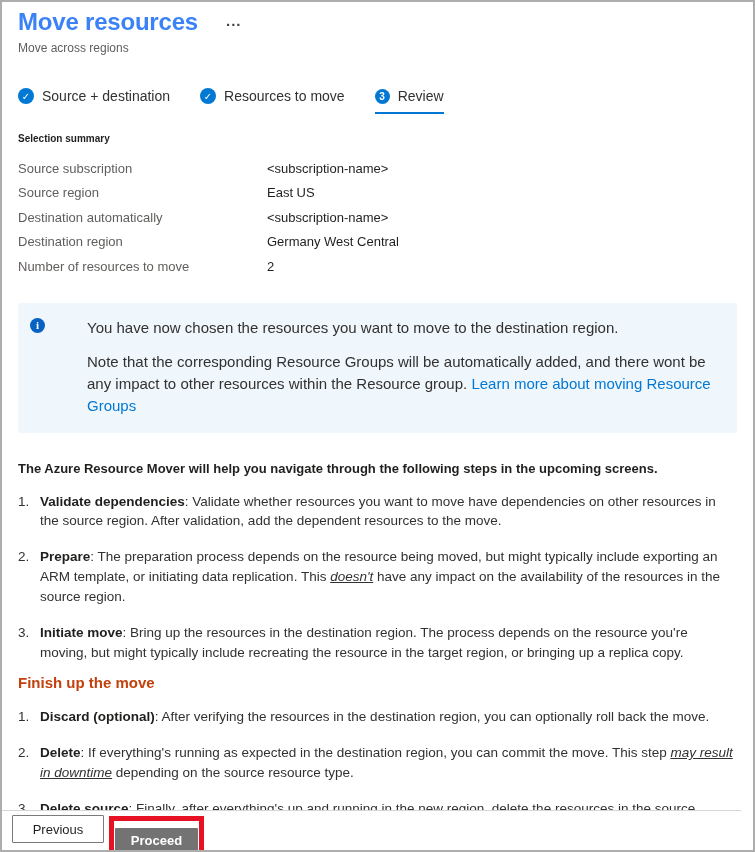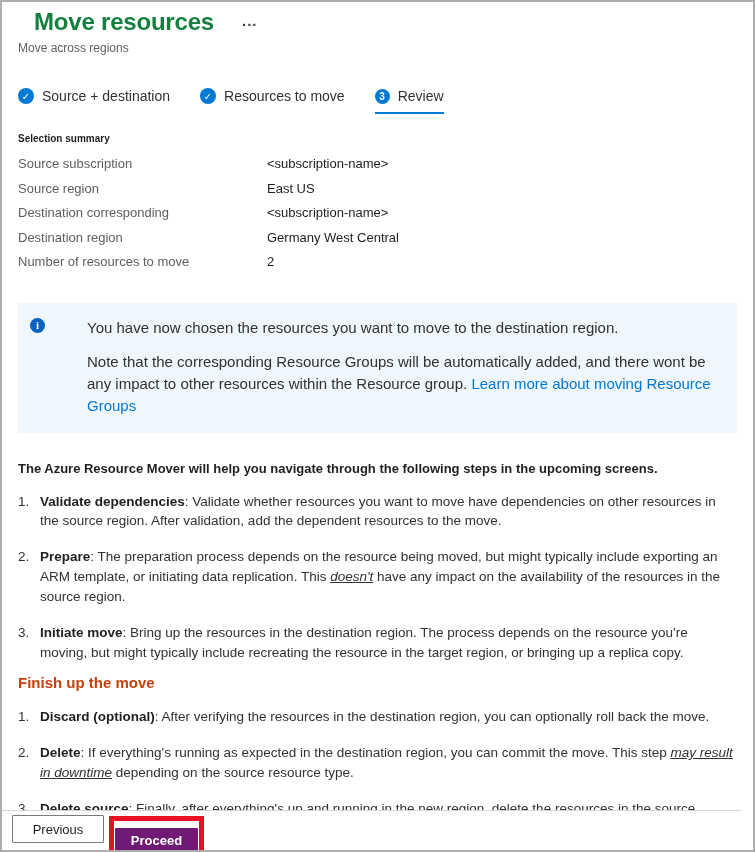--- a/index.html
+++ b/index.html
@@ -15,23 +15,22 @@
     border: 2px solid #adadad;
     background: #ffffff;
     overflow: hidden;
   }
   
   .header { padding: 6px 16px 0 16px; }
   .title-row { display: flex; align-items: flex-start; gap: 24px; }
   .page-title {
     font-size: 24px;
     font-weight: 700;
-    color: #15803d;
+    color: #3b82f6;
     letter-spacing: -0.2px;
-    margin-left: 16px;
   }
   .more-btn {
     background: none; border: none; cursor: pointer;
     font-size: 15px; font-weight: 700; color: #444;
     padding: 2px 4px; margin-top: 2px; letter-spacing: 1px;
   }
   .subtitle { font-size: 12px; color: #605e5c; margin-top: 5px; }
 
   
   .tabs {
@@ -50,21 +49,21 @@
     width: 16px; height: 16px; border-radius: 50%;
     background: #0078d4; color: #ffffff; flex: 0 0 auto;
   }
   .circle.check { font-size: 10px; font-weight: 700; }
   .circle.num { width: 15px; height: 15px; font-size: 10px; font-weight: 700; }
 
   
   .summary { padding: 0 16px; margin-top: 19px; }
   .summary h2 { font-size: 10px; font-weight: 700; color: #201f1e; }
   .summary-rows { margin-top: 12px; }
-  .srow { display: flex; align-items: flex-start; min-height: 24.5px; font-size: 13px; }
+  .srow { display: flex; align-items: center; min-height: 24.5px; font-size: 13px; }
   .srow .label { width: 249px; color: #605e5c; flex: 0 0 auto; }
   .srow .value { color: #201f1e; }
 
   
   .banner {
     margin: 24px 16px 0 16px;
     background: #eff6fc;
     padding: 14px 14px 16px 12px;
     display: flex; gap: 10px;
     border-radius: 2px;
@@ -106,21 +105,21 @@
   }
   .red-box {
     position: absolute; left: 107px; top: 5px;
     border: 5px solid #e81123;
     padding: 7px 1px 0 1px;
     background: #ffffff;
   }
   .btn-proceed {
     display: block;
     width: 83px; height: 24px;
-    background: #701a75; border: none; border-radius: 1px;
+    background: #737373; border: none; border-radius: 1px;
     font-family: inherit; font-size: 13px; font-weight: 700; color: #ffffff;
     cursor: pointer;
   }
 </style>
 </head>
 <body>
 
 <div class="page">
 
   <div class="header">
@@ -151,21 +150,21 @@
     <div class="summary-rows">
       <div class="srow">
         <span class="label">Source subscription</span>
         <span class="value">&lt;subscription-name&gt;</span>
       </div>
       <div class="srow">
         <span class="label">Source region</span>
         <span class="value">East US</span>
       </div>
       <div class="srow">
-        <span class="label">Destination corresponding</span>
+        <span class="label">Destination automatically</span>
         <span class="value">&lt;subscription-name&gt;</span>
       </div>
       <div class="srow">
         <span class="label">Destination region</span>
         <span class="value">Germany West Central</span>
       </div>
       <div class="srow">
         <span class="label">Number of resources to move</span>
         <span class="value">2</span>
       </div>

